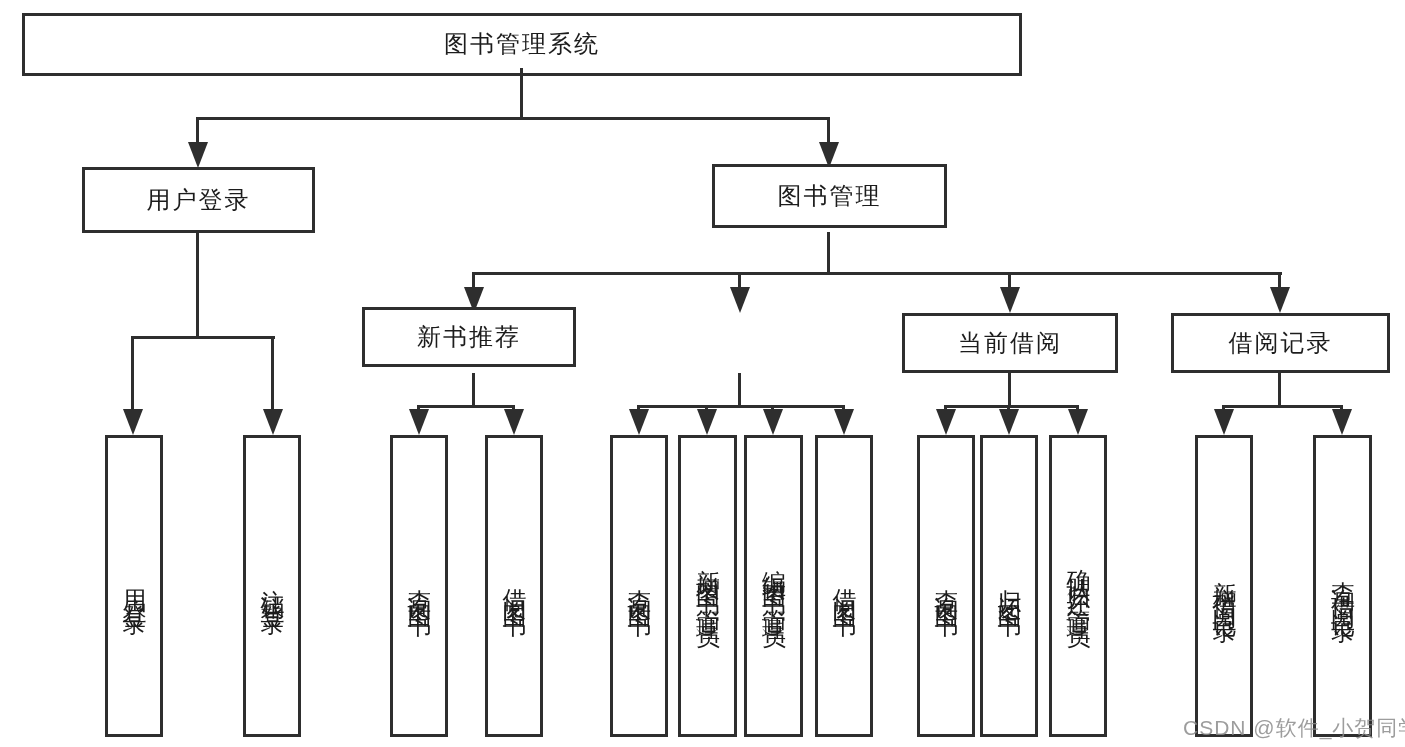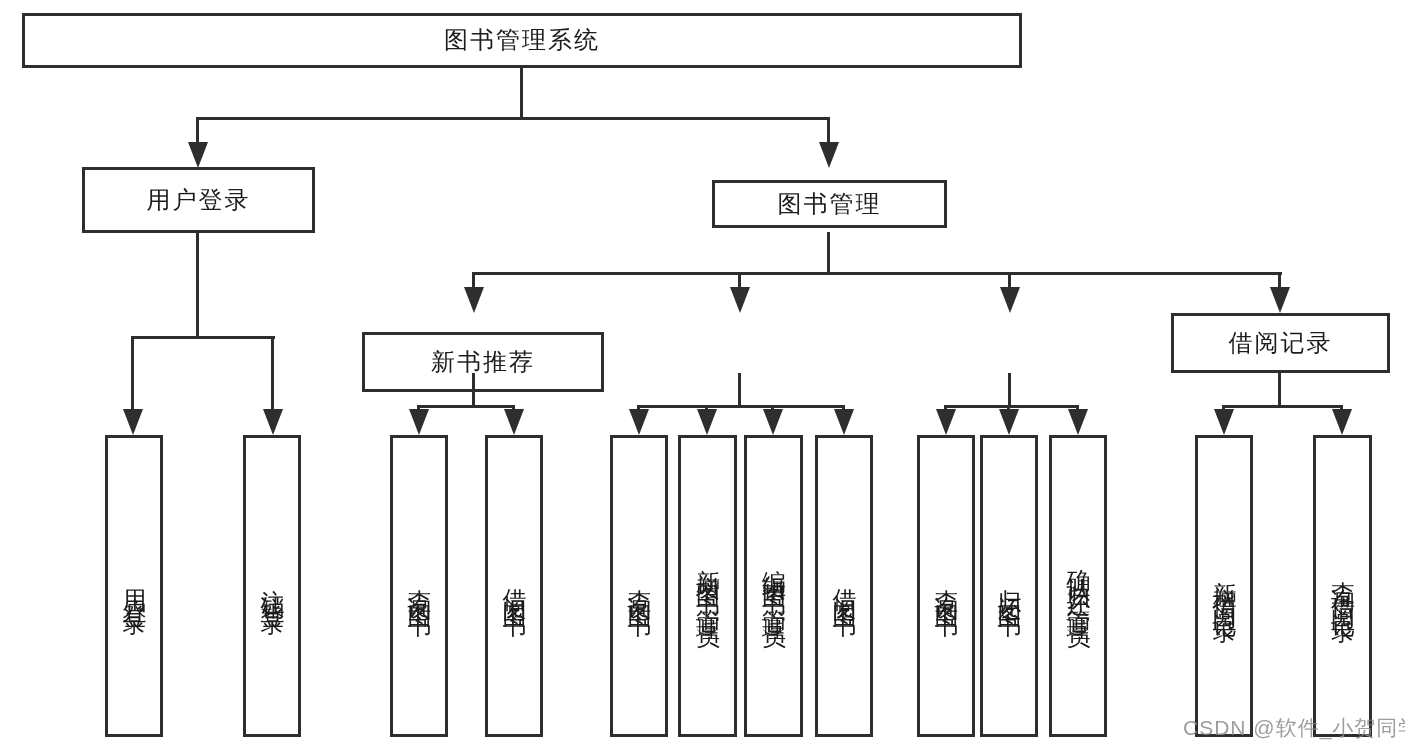--- a/index.html
+++ b/index.html
@@ -40,51 +40,52 @@
     opacity:0.85;
     z-index:5;
     white-space:nowrap;
   }
 </style>
 </head>
 <body>
 
 <div class="stage">
 
-  <div class="box" style="left:22px;top:13px;width:1000px;height:55px">图书管理系统</div>
+  <div class="box" style="left:22px;top:13px;width:1000px;height:63px">图书管理系统</div>
 
   <div class="edge" style="left:520px;top:68px;width:3px;height:49px"></div>
   <div class="edge" style="left:197px;top:117px;width:633px;height:3px"></div>
   <div class="edge" style="left:196px;top:117px;width:3px;height:27px"></div>
   <div class="ahead" style="left:188px;top:142px"></div>
   <div class="edge" style="left:827px;top:117px;width:3px;height:27px"></div>
   <div class="ahead" style="left:819px;top:142px"></div>
 
   <div class="box" style="left:82px;top:167px;width:233px;height:66px">用户登录</div>
-  <div class="box" style="left:712px;top:180px;width:235px;height:48px">图书管理</div>
+  <div class="box" style="left:712px;top:164px;width:235px;height:64px">图书管理</div>
 
   <div class="edge" style="left:196px;top:233px;width:3px;height:103px"></div>
   <div class="edge" style="left:132px;top:336px;width:143px;height:3px"></div>
   <div class="edge" style="left:131px;top:336px;width:3px;height:73px"></div>
   <div class="ahead" style="left:123px;top:409px"></div>
   <div class="edge" style="left:271px;top:336px;width:3px;height:73px"></div>
   <div class="ahead" style="left:263px;top:409px"></div>
 
   <div class="edge" style="left:827px;top:232px;width:3px;height:40px"></div>
   <div class="edge" style="left:473px;top:272px;width:809px;height:3px"></div>
   <div class="edge" style="left:472px;top:272px;width:3px;height:15px"></div>
   <div class="ahead" style="left:464px;top:287px"></div>
   <div class="edge" style="left:738px;top:272px;width:3px;height:15px"></div>
   <div class="ahead" style="left:730px;top:287px"></div>
   <div class="edge" style="left:1008px;top:272px;width:3px;height:15px"></div>
   <div class="ahead" style="left:1000px;top:287px"></div>
   <div class="edge" style="left:1278px;top:272px;width:3px;height:15px"></div>
   <div class="ahead" style="left:1270px;top:287px"></div>
 
-  <div class="box" style="left:362px;top:332px;width:242px;height:60px">新书推荐</div>
+  <div class="box" style="left:362px;top:307px;width:214px;height:60px">新书推荐</div>
+  <div class="box" style="left:902px;top:313px;width:216px;height:60px">当前借阅</div>
   <div class="box" style="left:1171px;top:313px;width:219px;height:60px">借阅记录</div>
 
   <div class="edge" style="left:472px;top:373px;width:3px;height:32px"></div>
   <div class="edge" style="left:418px;top:405px;width:97px;height:3px"></div>
   <div class="edge" style="left:417px;top:405px;width:3px;height:4px"></div>
   <div class="ahead" style="left:409px;top:409px"></div>
   <div class="edge" style="left:512px;top:405px;width:3px;height:4px"></div>
   <div class="ahead" style="left:504px;top:409px"></div>
 
   <div class="edge" style="left:738px;top:373px;width:3px;height:32px"></div>

